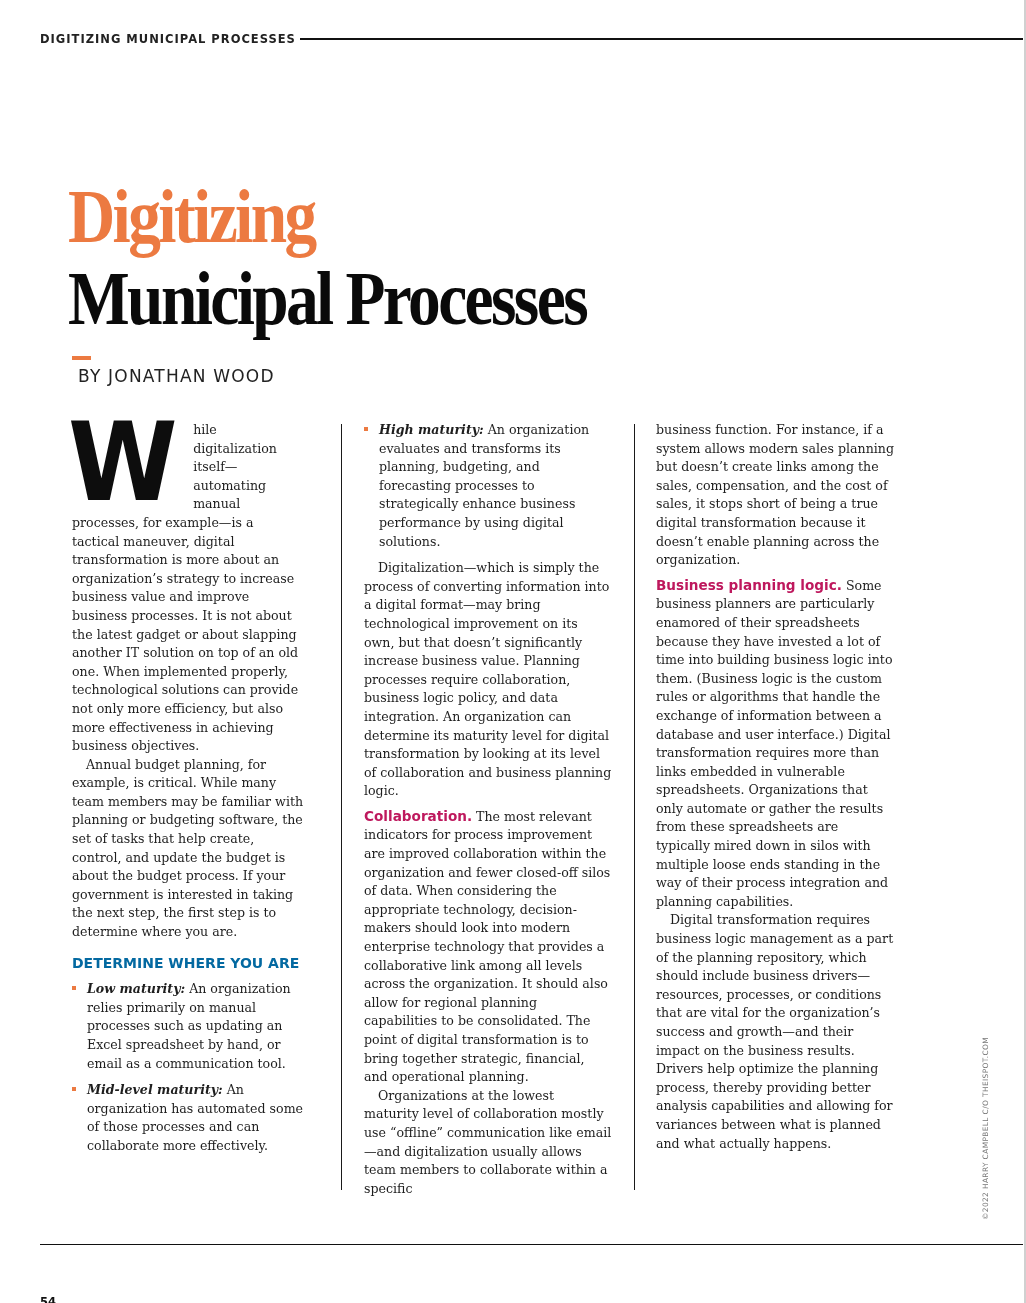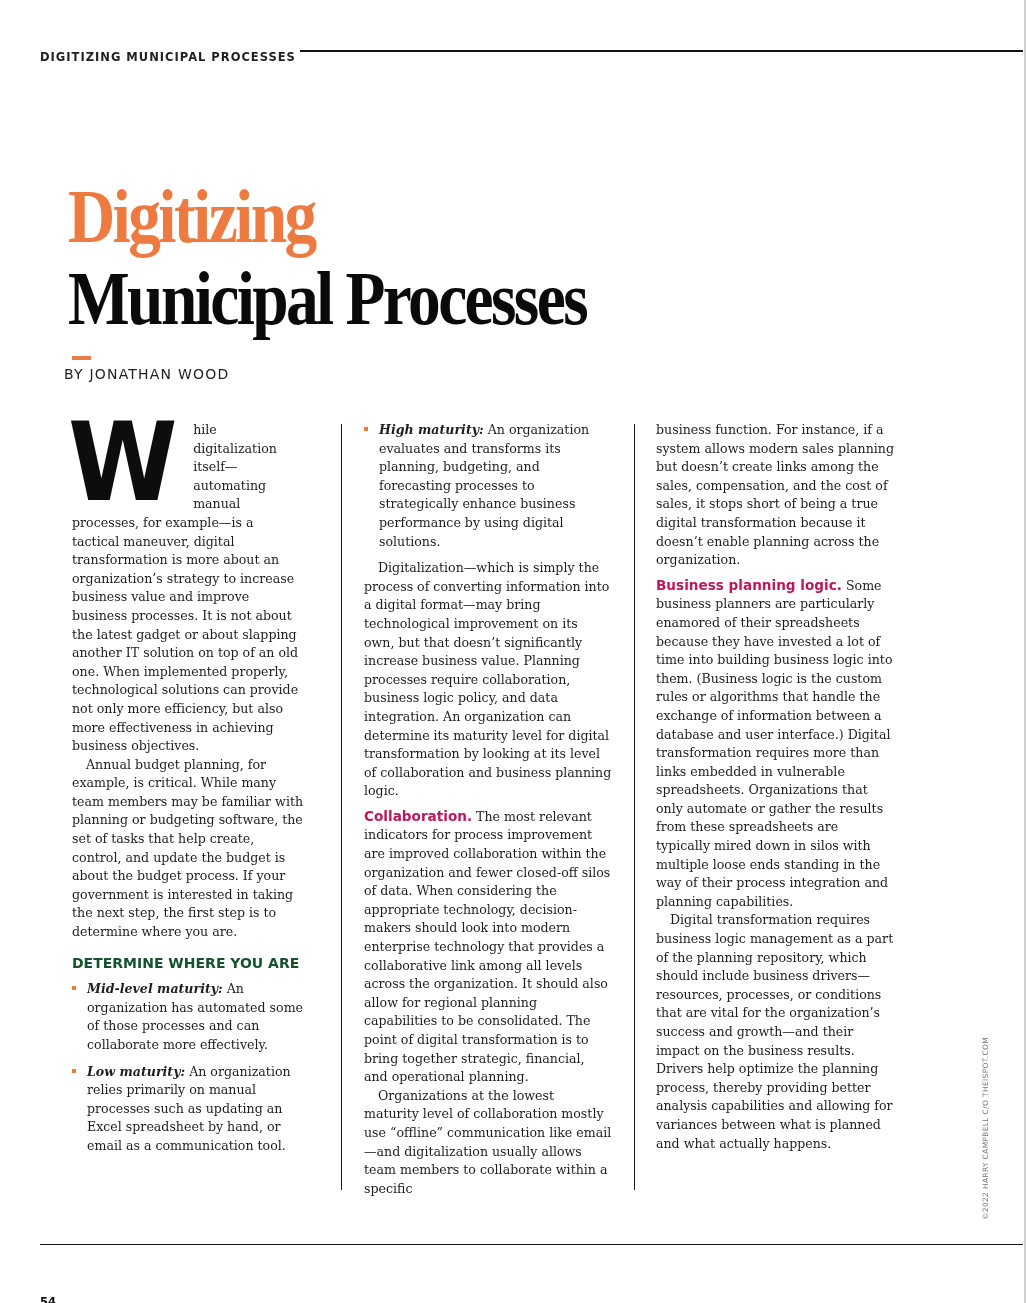--- a/index.html
+++ b/index.html
@@ -1,36 +1,36 @@
 <!DOCTYPE html>
 <html><head>
 <meta charset="utf-8">
 <style>
   html, body { margin: 0; padding: 0; background: #ffffff; }
   body { width: 1026px; height: 1303px; position: relative; overflow: hidden; font-family: "DejaVu Serif", serif; color: #1b1b1b; }
   .right-edge { position: absolute; top: 0; right: 0; width: 2px; height: 1303px; background: #d0d0d0; }
-  .running-head { position: absolute; top: 32px; left: 40px; right: 3px; display: flex; align-items: flex-start; margin-top: 18px; }
+  .running-head { position: absolute; top: 32px; left: 40px; right: 3px; display: flex; align-items: center; }
   .running-head .label { font-family: "DejaVu Sans", sans-serif; font-weight: bold; font-size: 11.5px; letter-spacing: 1px; color: #222; white-space: nowrap; }
   .running-head .rule { flex: 1; height: 1.5px; background: #111; margin-left: 4px; }
   .title { position: absolute; left: 68px; top: 178px; font-family: Liberation Serif, serif; font-weight: bold; letter-spacing: -3px; line-height: 1; }
   .title .t1 { color: #ec7a41; font-size: 76px; display: block; transform: scaleX(0.86); transform-origin: left; }
   .title .t2 { color: #0a0a0a; font-size: 76px; display: block; margin-top: 6px; transform: scaleX(0.86); transform-origin: left; white-space: nowrap; }
   .byline-bar { position: absolute; left: 72px; top: 356px; width: 19px; height: 4px; background: #ec7a41; }
-  .byline { position: absolute; left: 64px; top: 366px; font-family: "DejaVu Sans", sans-serif; font-size: 14px; letter-spacing: 1.2px; color: #222; }
+  .byline { position: absolute; left: 78px; top: 366px; font-family: "DejaVu Sans", sans-serif; font-size: 17px; letter-spacing: 1.2px; color: #222; }
   .col { position: absolute; top: 421px; font-size: 12.6px; line-height: 18.6px; color: #1e1e1e; }
   .col p { margin: 0; }
   .c1 { left: 72px; width: 232px; }
   .c2 { left: 348px; width: 248px; margin-left: 16px; }
   .c3 { left: 656px; width: 240px; }
   .divider { position: absolute; width: 1.2px; background: #1a1a1a; }
   .d1 { left: 341px; top: 424px; height: 766px; }
   .d2 { left: 634px; top: 424px; height: 766px; }
   .dropcap { float: left; font-family: "DejaVu Sans", sans-serif; font-weight: bold; font-size: 108px; line-height: 84px; margin: 0 6px -4px -4px; color: #0d0d0d; transform: scaleX(0.92); transform-origin: left; height: 84px; }
   .indent { text-indent: 14px; }
-  .section-head { font-family: "DejaVu Sans", sans-serif; font-weight: bold; color: #14532d; font-size: 14px; margin-top: 12px !important; letter-spacing: 0; }
+  .section-head { font-family: "DejaVu Sans", sans-serif; font-weight: bold; color: #0369a1; font-size: 14px; margin-top: 12px !important; letter-spacing: 0; }
   .run-in { font-family: "DejaVu Sans", sans-serif; font-weight: bold; font-size: 13.6px; color: #be185d; }
   .gap { margin-top: 6px !important; }
   ul.bullets { list-style: none; margin: 8px 0 0 0; padding: 0; }
   ul.bullets li { position: relative; padding-left: 15px; margin-bottom: 8px; }
   ul.bullets li .sq { position: absolute; left: 0; top: 6px; width: 4px; height: 4px; background: #ec7a41; }
   ul.bullets li em { font-weight: bold; font-style: italic; }
   .credit { position: absolute; left: 981px; top: 1220px; transform: rotate(-90deg); transform-origin: left top; font-family: "DejaVu Sans", sans-serif; font-size: 7.4px; letter-spacing: 0.4px; color: #777; white-space: nowrap; }
   .footer-rule { position: absolute; left: 40px; right: 3px; top: 1244px; height: 1.3px; background: #111; }
   .page-num { position: absolute; left: 40px; top: 1295px; font-family: "DejaVu Sans", sans-serif; font-weight: bold; font-size: 11.5px; color: #111; }
 </style>
@@ -57,25 +57,25 @@
 
 <div class="col c1">
   <p>
     <span class="dropcap">W</span><span>hile digitalization itself—automating manual processes, for example—is a tactical maneuver, digital transformation is more about an organization’s strategy to increase business value and improve business processes. It is not about the latest gadget or about slapping another IT solution on top of an old one. When implemented properly, technological solutions can provide not only more efficiency, but also more effectiveness in achieving business objectives.</span>
   </p>
   <p class="indent">Annual budget planning, for example, is critical. While many team members may be familiar with planning or budgeting software, the set of tasks that help create, control, and update the budget is about the budget process. If your government is interested in taking the next step, the first step is to determine where you are.</p>
   <p class="section-head">DETERMINE WHERE YOU ARE</p>
   <ul class="bullets">
     <li>
       <span class="sq"></span>
-      <em>Mid-level maturity:</em><span> An organization has automated some of those processes and can collaborate more effectively.</span>
+      <em>Low maturity:</em><span> An organization relies primarily on manual processes such as updating an Excel spreadsheet by hand, or email as a communication tool.</span>
     </li>
     <li>
       <span class="sq"></span>
-      <em>Low maturity:</em><span> An organization relies primarily on manual processes such as updating an Excel spreadsheet by hand, or email as a communication tool.</span>
+      <em>Mid-level maturity:</em><span> An organization has automated some of those processes and can collaborate more effectively.</span>
     </li>
   </ul>
 </div>
 
 <div class="col c2">
   <ul class="bullets" style="margin-top:0;">
     <li>
       <span class="sq"></span>
       <em>High maturity:</em><span> An organization evaluates and transforms its planning, budgeting, and forecasting processes to strategically enhance business performance by using digital solutions.</span>
     </li>

